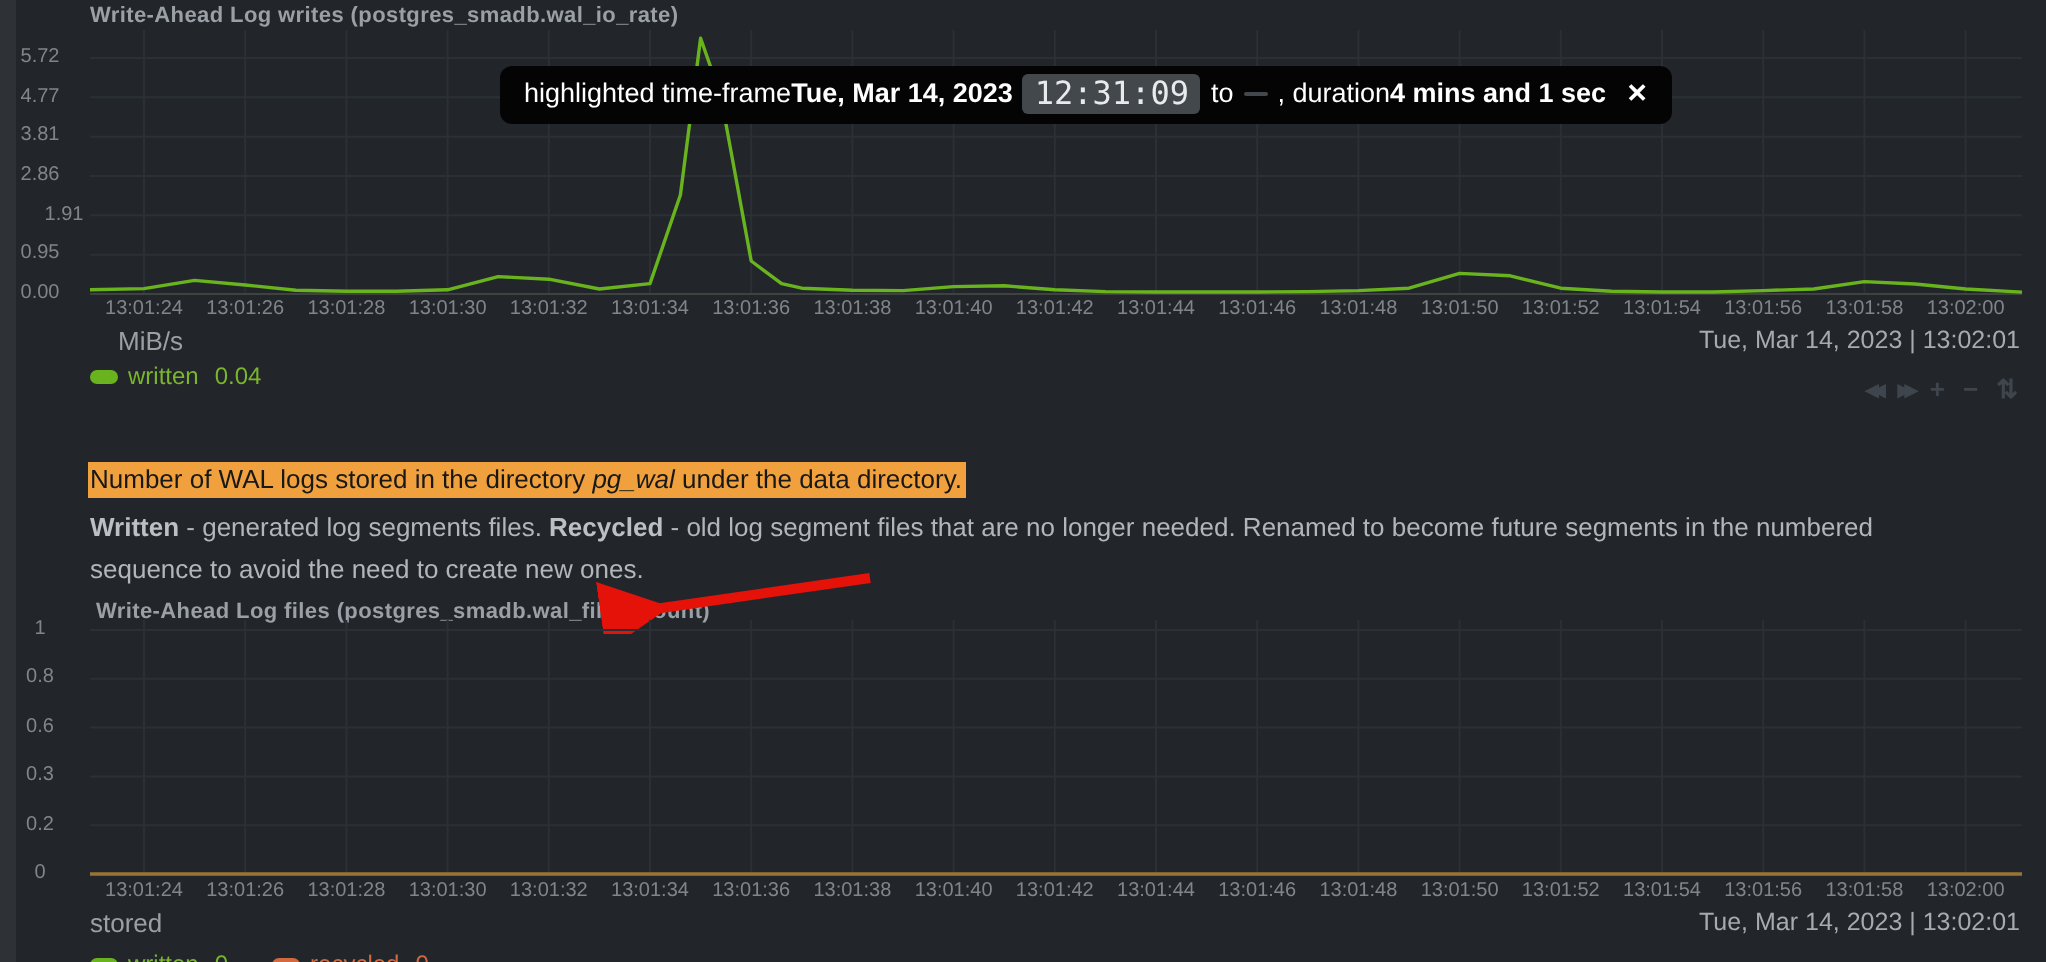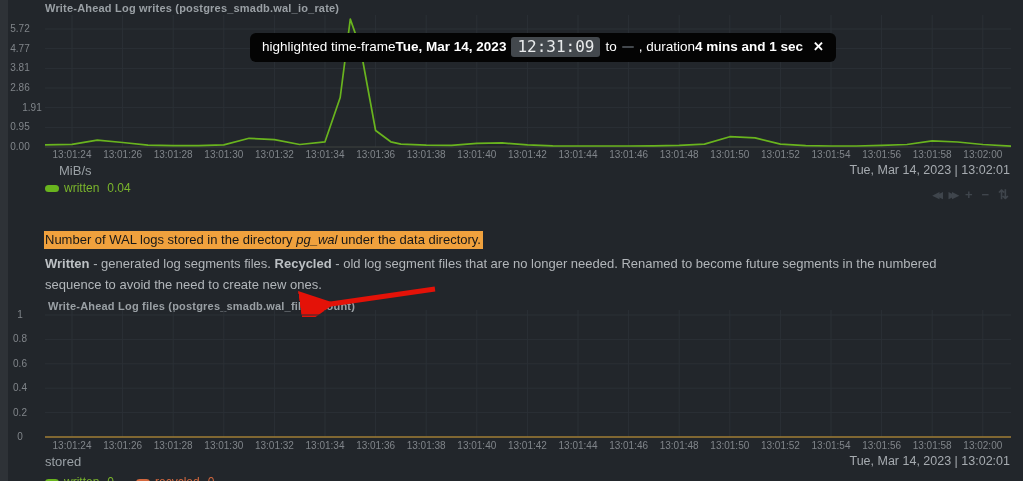--- a/index.html
+++ b/index.html
@@ -137,21 +137,21 @@
         <path d="M7,0 L0,3.5 L7,7 Z" fill="#e41208"></path>
       </marker>
     </defs>
     <line x1="150" y1="6" x2="18" y2="25" stroke="#e41208" stroke-width="5" marker-end="url(#arrowhead)"></line>
   </svg>
 
   <div id="c1-ylabels">
       <span class="tick ylab" style="left: 0px; top: 309px;">1</span>
       <span class="tick ylab" style="left: 0px; top: 333.4px;">0.8</span>
       <span class="tick ylab" style="left: 0px; top: 357.8px;">0.6</span>
-      <span class="tick ylab" style="left: 0px; top: 382.2px;">0.4</span>
+      <span class="tick ylab" style="left: 0px; top: 382.2px;">0.3</span>
       <span class="tick ylab" style="left: 0px; top: 406.6px;">0.2</span>
       <span class="tick ylab" style="left: 0px; top: 431px;">0</span>
     </div>
   <svg id="c1-plot" class="plot" style="left:45px;top:310px;" width="966" height="128" viewBox="0 0 966 128">
       <line x1="27.0" x2="27.0" y1="0" y2="127" stroke="#2b3036"></line>
       <line x1="77.6" x2="77.6" y1="0" y2="127" stroke="#2b3036"></line>
       <line x1="128.2" x2="128.2" y1="0" y2="127" stroke="#2b3036"></line>
       <line x1="178.8" x2="178.8" y1="0" y2="127" stroke="#2b3036"></line>
       <line x1="229.4" x2="229.4" y1="0" y2="127" stroke="#2b3036"></line>
       <line x1="280.0" x2="280.0" y1="0" y2="127" stroke="#2b3036"></line>

